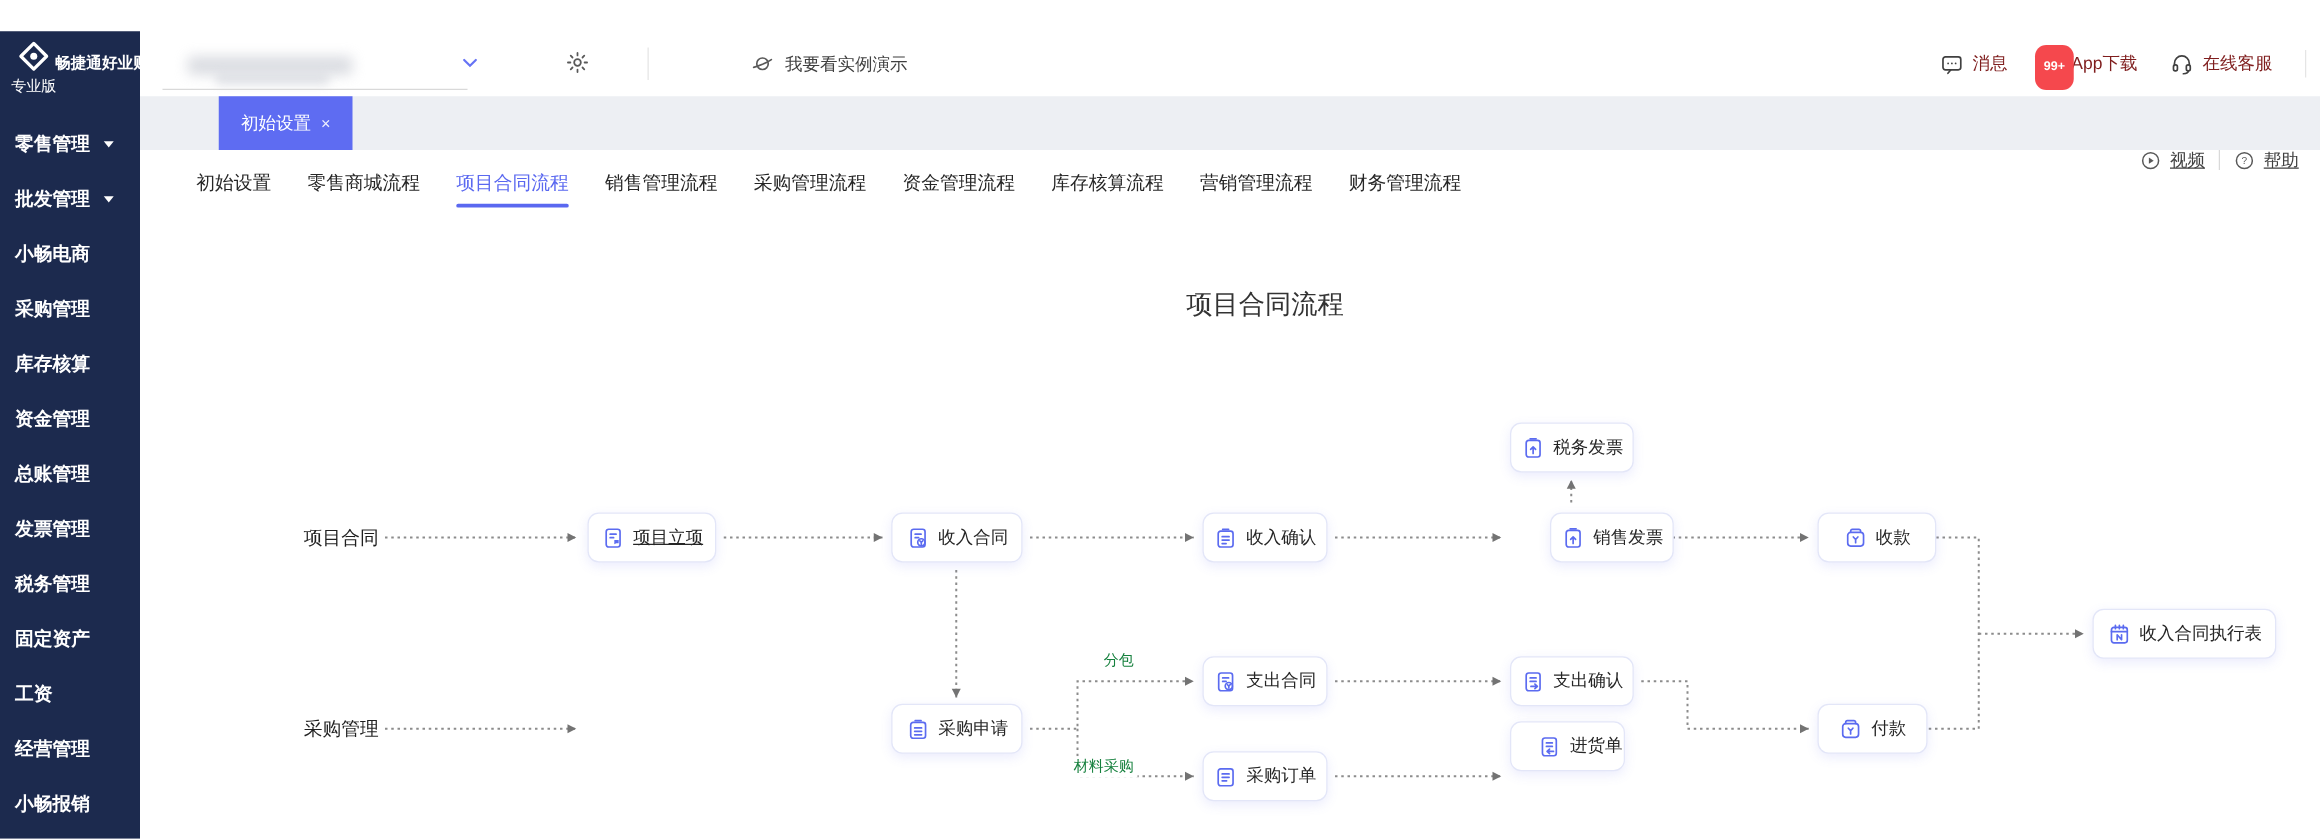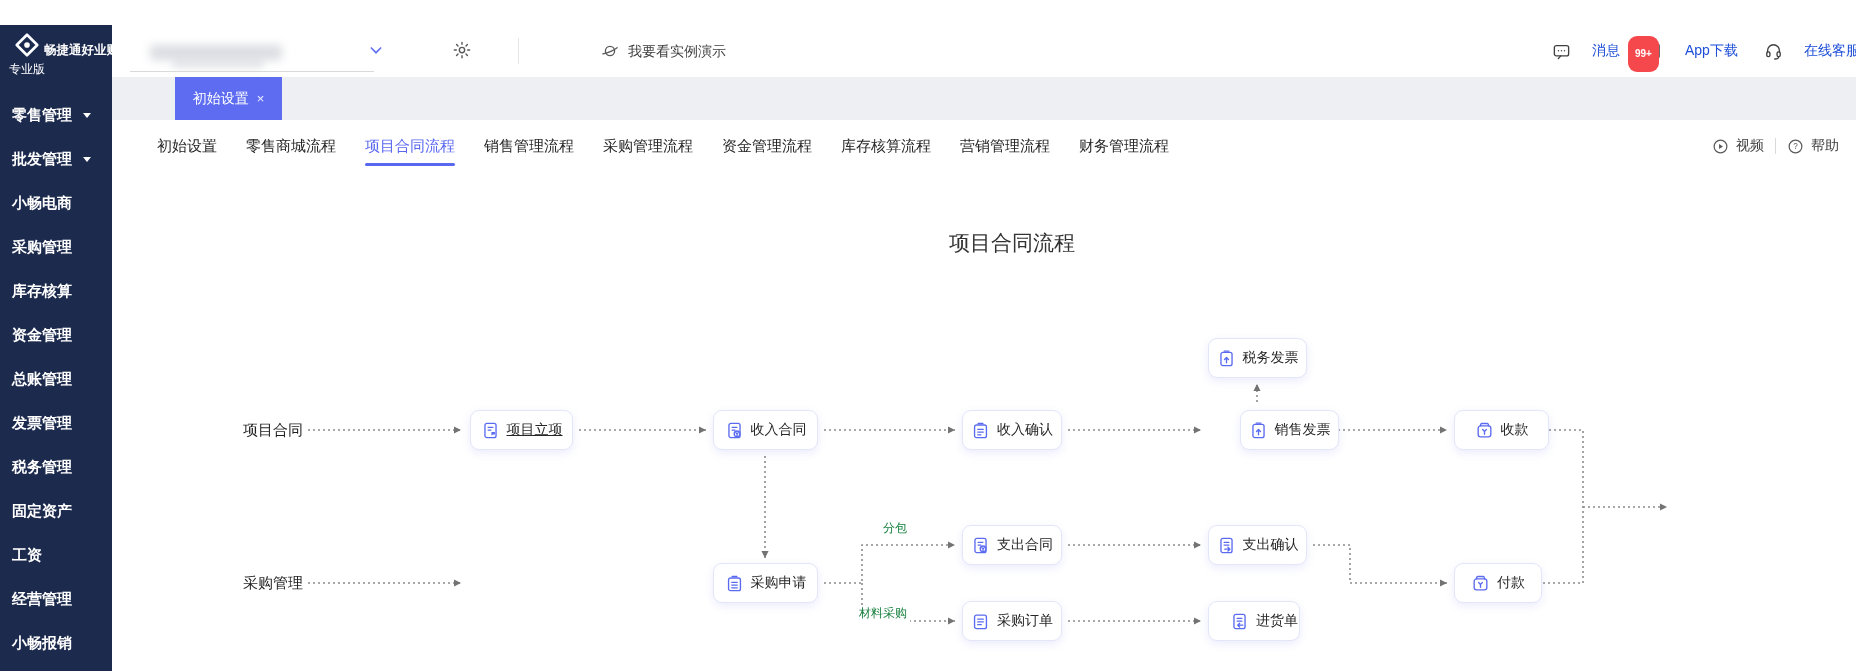--- a/index.html
+++ b/index.html
@@ -20,37 +20,37 @@
   .caret{width:0;height:0;border-left:4.5px solid transparent;border-right:4.5px solid transparent;
          border-top:5.5px solid #fff;margin-left:11px;display:inline-block;}
   
   #header{left:112px;top:25px;width:1432px;height:52px;background:#fff;}
   #company-blur{left:38px;top:20px;width:132px;height:15px;background:#c7cad2;opacity:.65;border-radius:4px;filter:blur(5px);}
   #company-blur2{left:60px;top:34px;width:92px;height:9px;background:#cfd2d9;opacity:.6;border-radius:4px;filter:blur(4px);}
   #company-underline{left:18px;top:46px;width:244px;height:1px;background:#d9d9d9;}
   #hdr-divider{left:406px;top:13px;width:1px;height:26px;background:#e5e5e5;}
   #demo-label{left:516px;top:18px;font-size:14px;color:#404040;}
   #hdr-right{left:1440px;top:0;height:52px;display:flex;align-items:center;gap:26px;white-space:nowrap;}
-  .hdr-item{display:flex;align-items:center;gap:21px;font-size:14px;color:#1d4ed8;cursor:pointer;}
+  .hdr-item{display:flex;align-items:center;gap:7px;font-size:14px;color:#7f1d1d;cursor:pointer;}
   #badge{left:1516px;top:11px;background:#F5484D;color:#fff;font-size:10px;font-weight:700;
          padding:13px 7px;border-radius:9px;line-height:1;}
   #hdr-right-divider{width:1px;height:22px;background:#e5e5e5;}
   
   #tabstrip{left:112px;top:77px;width:1744px;height:43px;background:#EDEFF3;}
   #tab-home{left:16px;top:0;height:43px;display:flex;align-items:center;font-size:14px;color:#262626;cursor:pointer;padding:0 10px;margin-top:40px;}
   #tab-active{left:63px;top:0;width:107px;height:43px;background:#5E6CF2;color:#fff;display:flex;
               align-items:center;justify-content:center;gap:8px;font-size:14px;cursor:pointer;}
   #tab-close{font-size:13px;opacity:.9;cursor:pointer;}
   
   #navbar{left:112px;top:120px;width:1744px;height:52px;background:#fff;border-bottom:1px solid #f2f2f2;}
   #nav-items{position:absolute;left:45px;top:0;height:52px;display:flex;align-items:center;gap:29px;}
   .nav-item{font-size:15px;color:#262626;cursor:pointer;position:relative;height:52px;display:flex;align-items:center;white-space:nowrap;}
   .nav-item.active{color:#5A68F0;}
   .nav-item.active::after{content:"";position:absolute;left:0;right:0;bottom:6px;height:3px;background:#5A68F0;border-radius:2px;}
-  #nav-right{position:absolute;left:1600px;top:0;height:52px;display:flex;align-items:center;gap:7px;font-size:14px;color:#404040;white-space:nowrap;}
+  #nav-right{position:absolute;left:1600px;top:0;height:52px;display:flex;align-items:flex-start;gap:7px;font-size:14px;color:#404040;white-space:nowrap;text-decoration:underline;}
   .nav-right-div{width:1px;height:16px;background:#d9d9d9;margin:0 4px;}
   
   #canvas{left:112px;top:172px;width:1744px;height:499px;background:#fff;}
   #flow-svg{position:absolute;left:0;top:0;}
   #diagram-title{position:absolute;left:0;top:57px;width:1800px;text-align:center;
                  font-size:21px;font-weight:500;color:#333;}
   .node{position:absolute;height:40px;background:#fff;border:1px solid #E3E6F8;border-radius:9px;
         box-shadow:0 3px 9px rgba(100,110,240,.13);display:flex;align-items:center;justify-content:center;
         gap:7px;font-size:14px;color:#262626;cursor:pointer;box-sizing:border-box;white-space:nowrap;}
   .row-label{position:absolute;font-size:15px;font-weight:500;color:#1f1f1f;white-space:nowrap;}
@@ -308,20 +308,30 @@
     <div class="node" style="left: 1342px; top: 238px; width: 95px;">
       <span style="display: flex;">
         <svg width="19" height="19" viewBox="0 0 24 24" fill="none" stroke="#5B6BF0" stroke-width="1.7" stroke-linecap="round" stroke-linejoin="round">
           <rect x="4" y="6.2" width="16" height="13.8" rx="3"></rect>
           <path d="M7 6V4.8a1.6 1.6 0 0 1 1.6-1.6h6.8A1.6 1.6 0 0 1 17 4.8V6"></path>
           <path d="M9.7 10.8l2.3 2.6 2.3-2.6M12 13.5v3.2"></path>
         </svg>
       </span>
       <span>收款</span>
     </div>
+    <div class="node" style="left: 1562px; top: 315px; width: 147px;">
+      <span style="display: flex;">
+        <svg width="19" height="19" viewBox="0 0 24 24" fill="none" stroke="#5B6BF0" stroke-width="1.7" stroke-linecap="round" stroke-linejoin="round">
+          <rect x="4" y="5" width="16" height="15.5" rx="2.5"></rect>
+          <path d="M8 2.8v3.4M12 2.8v3.4M16 2.8v3.4M4 9.2h16"></path>
+          <path d="M9.8 17.4v-5l4.4 5v-5"></path>
+        </svg>
+      </span>
+      <span>收入合同执行表</span>
+    </div>
     <div class="node" style="left: 850px; top: 353px; width: 100px;">
       <span style="display: flex;">
         <svg width="19" height="19" viewBox="0 0 24 24" fill="none" stroke="#5B6BF0" stroke-width="1.7" stroke-linecap="round" stroke-linejoin="round">
           <rect x="5" y="3" width="14" height="18" rx="2.5"></rect>
           <path d="M9 8h6M9 11.5h3.5"></path>
           <circle cx="15.2" cy="16.2" r="3.6" fill="#fff"></circle>
           <path d="M13.7 14.7l1.5 1.7 1.5-1.7M15.2 16.4v1.8"></path>
         </svg>
       </span>
       <span>支出合同</span>
@@ -357,21 +367,21 @@
     </div>
     <div class="node" style="left: 850px; top: 429px; width: 100px;">
       <span style="display: flex;">
         <svg width="19" height="19" viewBox="0 0 24 24" fill="none" stroke="#5B6BF0" stroke-width="1.7" stroke-linecap="round" stroke-linejoin="round">
           <rect x="4.5" y="4" width="15" height="17" rx="2.5"></rect>
           <path d="M8.5 9h7M8.5 12.5h7M8.5 16h4.5"></path>
         </svg>
       </span>
       <span>采购订单</span>
     </div>
-    <div class="node" style="left: 1096px; top: 429px; width: 92px; padding-left: 20px;">
+    <div class="node" style="left: 1096px; top: 405px; width: 92px; padding-left: 20px;">
       <span style="display: flex;">
         <svg width="19" height="19" viewBox="0 0 24 24" fill="none" stroke="#5B6BF0" stroke-width="1.7" stroke-linecap="round" stroke-linejoin="round">
           <rect x="5" y="3" width="14" height="18" rx="2.5"></rect>
           <path d="M9 8h6M9 11.5h6"></path>
           <path d="M16.2 16.6H9.8M12.2 14.3l-2.5 2.3 2.5 2.3"></path>
         </svg>
       </span>
       <span>进货单</span>
     </div>
     <div class="row-label" style="left: 131px; top: 249px;">项目合同</div>

